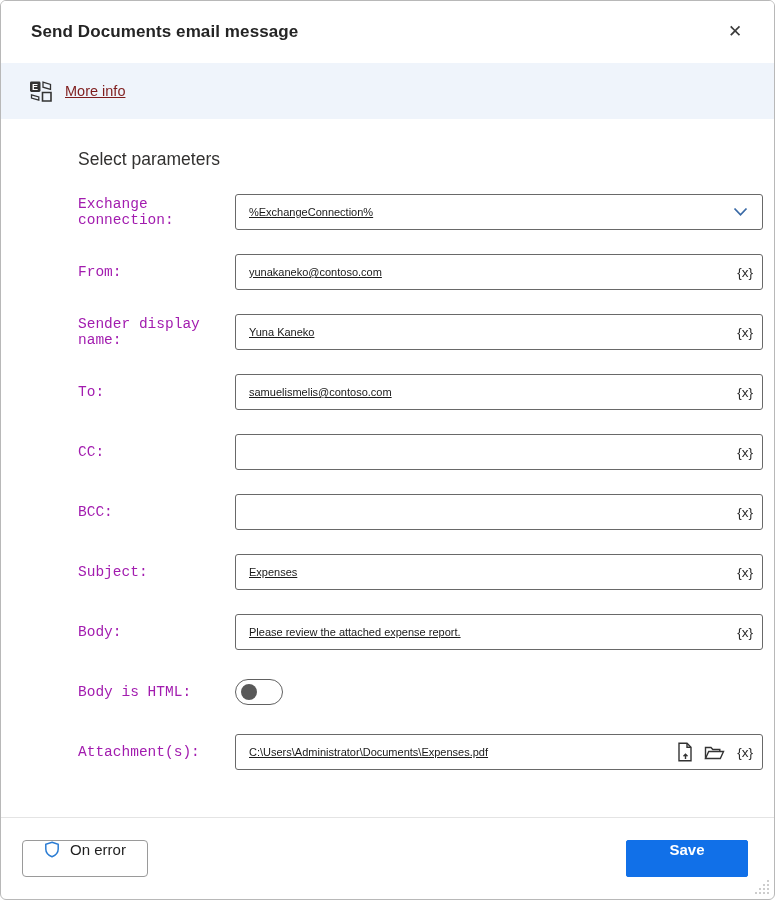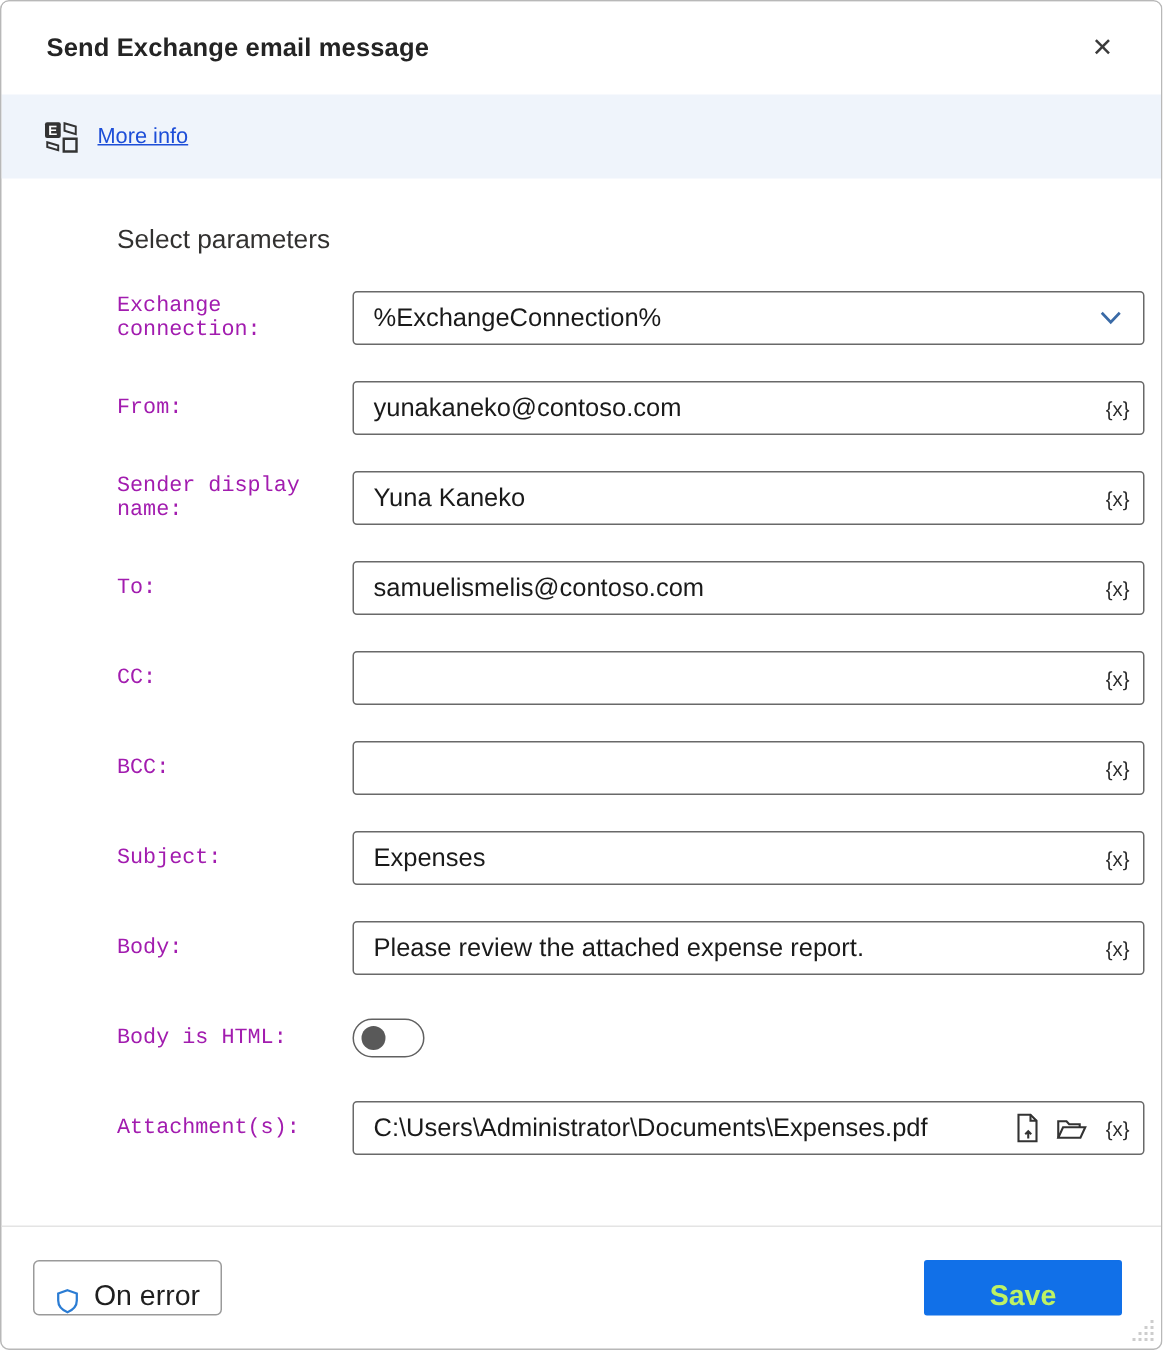--- a/index.html
+++ b/index.html
@@ -22,39 +22,39 @@
     margin-left: auto; width: 30px; height: 30px; border: none; background: transparent;
     font-size: 17px; color: #3b3b3b; cursor: pointer; line-height: 30px; text-align: center;
   }
 
   
   .banner {
     height: 56px; background: #eff4fb; display: flex; align-items: center;
     padding: 0 30px 0 28px; gap: 12px; flex: 0 0 auto;
   }
   .banner .desc { font-size: 14.5px; color: #333; }
-  .banner a.more-info { color: #1d4ed8; text-decoration: underline; font-size: 14.5px; }
+  .banner a.more-info { color: #7f1d1d; text-decoration: underline; font-size: 14.5px; }
   .exch-icon { width: 24px; height: 24px; flex: 0 0 auto; }
 
   
   .main { flex: 1 1 auto; padding: 30px 26px 0 30px; overflow: hidden; margin-left: 47px; }
   .section-heading { font-size: 17.5px; font-weight: 400; color: #323130; margin-bottom: 24px; }
 
   .row { display: flex; align-items: center; height: 36px; margin-bottom: 24px; }
   .row .lbl { width: 157px; flex: 0 0 auto; font-size: 14.5px; color: #a21caf; font-family: Liberation Mono, monospace; }
 
   .field {
     position: relative; width: 528px; height: 36px; flex: 0 0 auto;
     border: 1px solid #696969; border-radius: 3px; background: #fff;
     display: flex; align-items: center;
   }
   .field input {
     position: absolute; inset: 0; border: none; outline: none; background: transparent;
-    font-family: "Liberation Sans", sans-serif; font-size: 17px; color: #1a1a1a;
-    padding: 0 40px 0 13px; width: 100%; height: 100%;
+    font-family: "Liberation Sans", sans-serif; font-size: 11px; color: #1a1a1a;
+    padding: 0 40px 0 13px; width: 100%; height: 100%; text-decoration: underline;
   }
   .field.attach input { padding-right: 104px; }
   .field-actions {
     position: absolute; right: 6px; top: 0; height: 100%;
     display: flex; align-items: center; gap: 8px;
   }
   .var-btn {
     border: none; background: transparent; cursor: pointer;
     font-family: "Liberation Sans", sans-serif; font-size: 13.5px; color: #2b2b2b; padding: 2px 3px;
   }
@@ -74,44 +74,44 @@
     position: absolute; left: 5px; top: 4px; width: 16px; height: 16px;
     border-radius: 50%; background: #595959;
   }
 
   
   .footer {
     flex: 0 0 auto; height: 82px; border-top: 1px solid #e4e4e4;
     display: flex; align-items: center; padding: 0 26px 0 21px; position: relative;
   }
   .btn {
-    height: 37px; font-family: "Liberation Sans", sans-serif; font-size: 19px;
-    cursor: pointer; display: inline-flex; align-items: flex-end; justify-content: center;
+    height: 37px; font-family: "Liberation Sans", sans-serif; font-size: 15px;
+    cursor: pointer; display: inline-flex; align-items: flex-start; justify-content: center;
   }
   .on-error-btn {
     width: 126px; gap: 10px; background: #fff; border: 1px solid #9a9a9a;
     border-radius: 4px; color: #1f1f1f;
   }
   .save-btn {
-    width: 132px; margin-left: auto; background: #1170e8; border: 1px solid #1170e8;
-    border-radius: 2px; color: #bef264; font-weight: 700;
+    width: 122px; margin-left: auto; background: #1170e8; border: 1px solid #1170e8;
+    border-radius: 2px; color: #ffffff; font-weight: 700;
   }
   .cancel-btn {
     width: 110px; margin-left: 11px; background: #fff; border: 1px solid #8f8f8f;
     border-radius: 3px; color: #1f1f1f;
   }
   .resize-grip { position: absolute; right: 3px; bottom: 3px; cursor: nwse-resize; }
 </style>
 </head>
 <body>
 
 <div class="dialog">
 
   <div class="titlebar">
-    <span class="title">Send Exchange email message</span>
+    <span class="title">Send Documents email message</span>
     <button class="close-btn">✕</button>
   </div>
 
   <div class="banner">
     <svg class="exch-icon" viewBox="0 0 24 24">
       <rect x="1" y="2.5" width="10.5" height="10.5" rx="1.4" fill="#333"></rect>
       <text x="3.1" y="11" font-family="Liberation Sans, sans-serif" font-size="9" font-weight="bold" fill="#fff">E</text>
       <path d="M13.5 13.5 h8.5 v8.5 h-8.5 z" fill="none" stroke="#333" stroke-width="1.6"></path>
       <path d="M14 3.2 L21.5 5.4 L21.5 10.4 L14 8.2 Z" fill="none" stroke="#333" stroke-width="1.3"></path>
       <path d="M2.5 15.8 L9.8 18 L9.8 21.2 L2.5 19 Z" fill="none" stroke="#333" stroke-width="1.3"></path>

